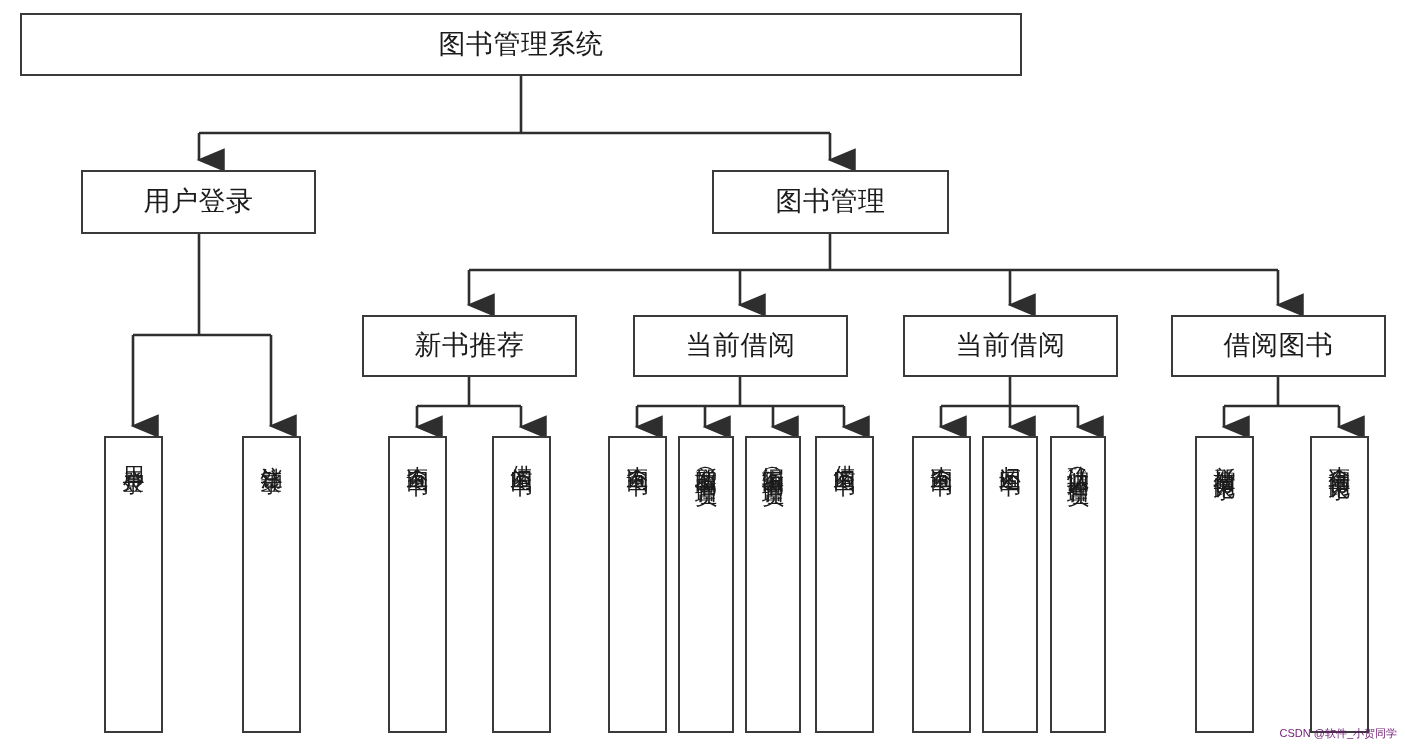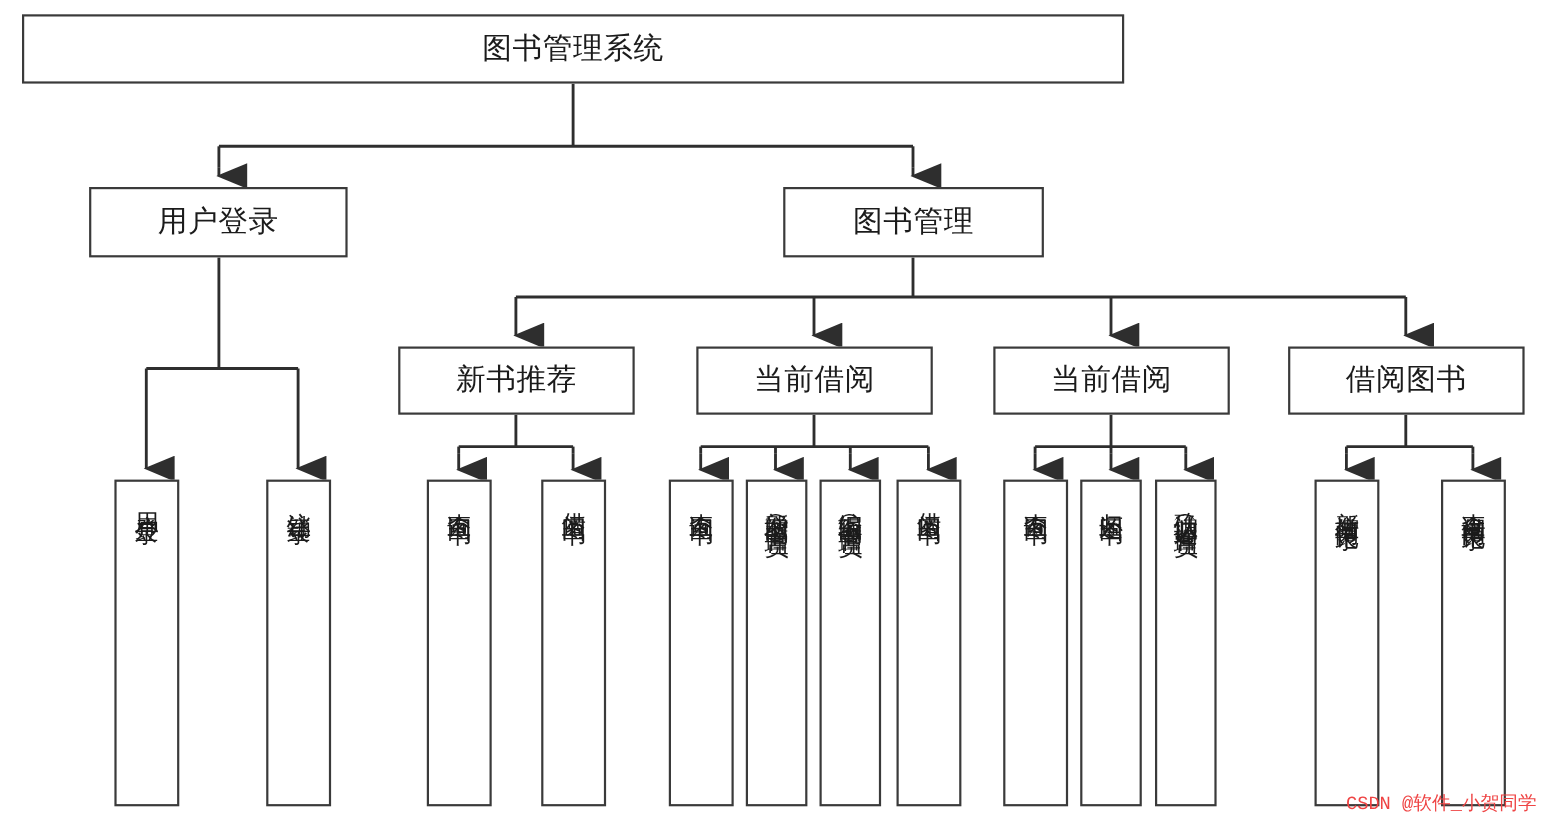--- a/index.html
+++ b/index.html
@@ -55,25 +55,25 @@
     text-orientation: upright;
     font-size: 22px;
     line-height: 1.1;
     letter-spacing: 3px;
     white-space: nowrap;
   }
   #watermark {
     position: absolute;
     right: 8px;
     bottom: 6px;
-    color: #ef4444;
-    font-size: 17px;
+    color: #701a75;
+    font-size: 11px;
     z-index: 9;
     white-space: nowrap;
-    font-family: Liberation Mono, monospace;
+    font-family: Liberation Sans, sans-serif;
   }
 </style>
 </head>
 <body>
 
 <div id="stage">
 
   <svg id="edges" viewBox="0 0 1405 747" xmlns="http://www.w3.org/2000/svg">
     <defs>
       <marker id="arrow" viewBox="0 0 10 12" refX="5" refY="11" markerWidth="9" markerHeight="11" orient="auto-start-reverse">

